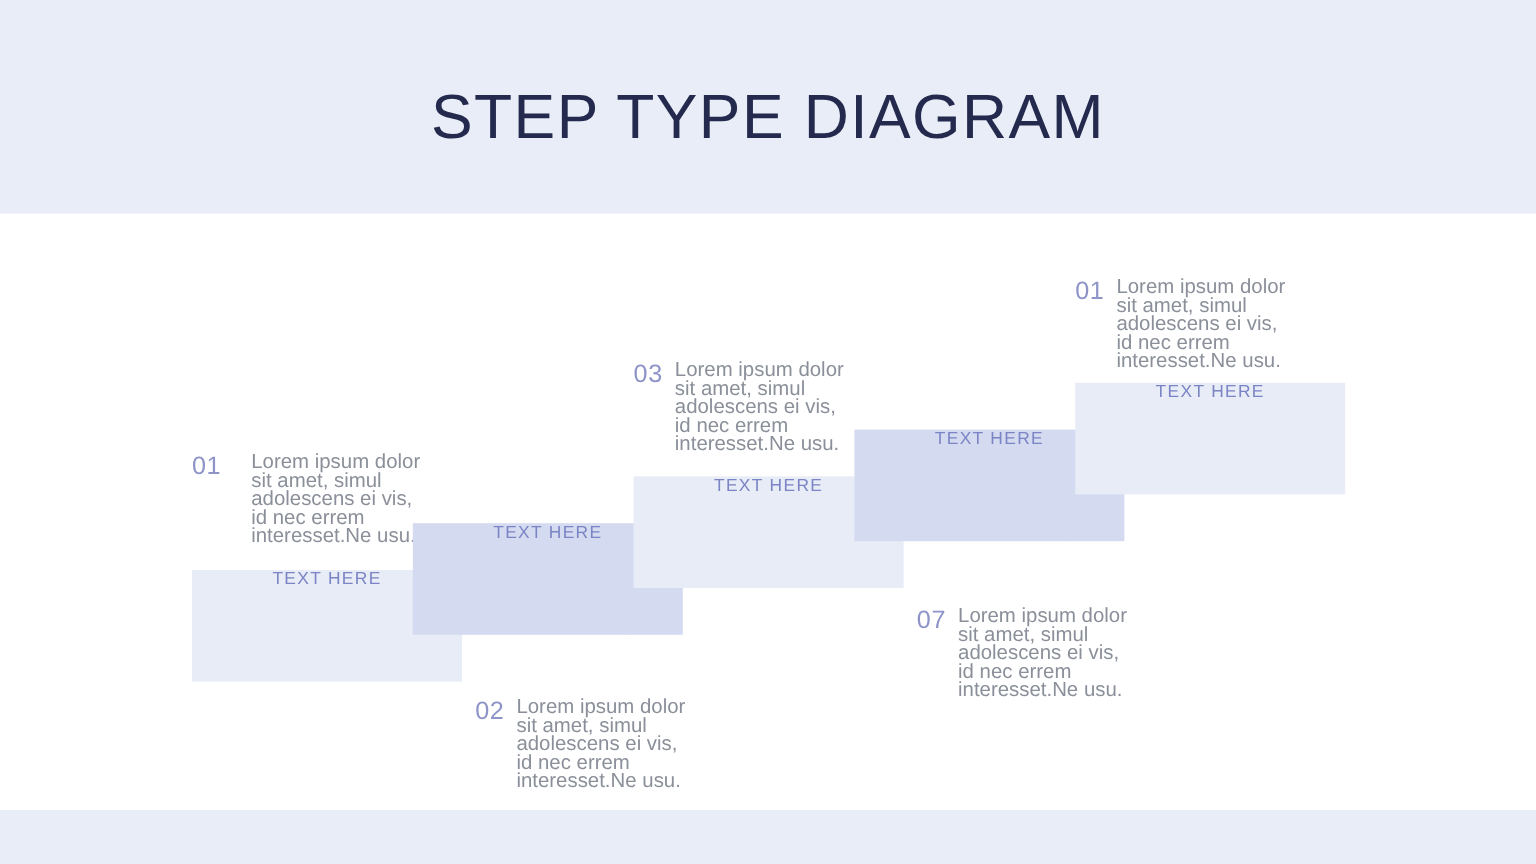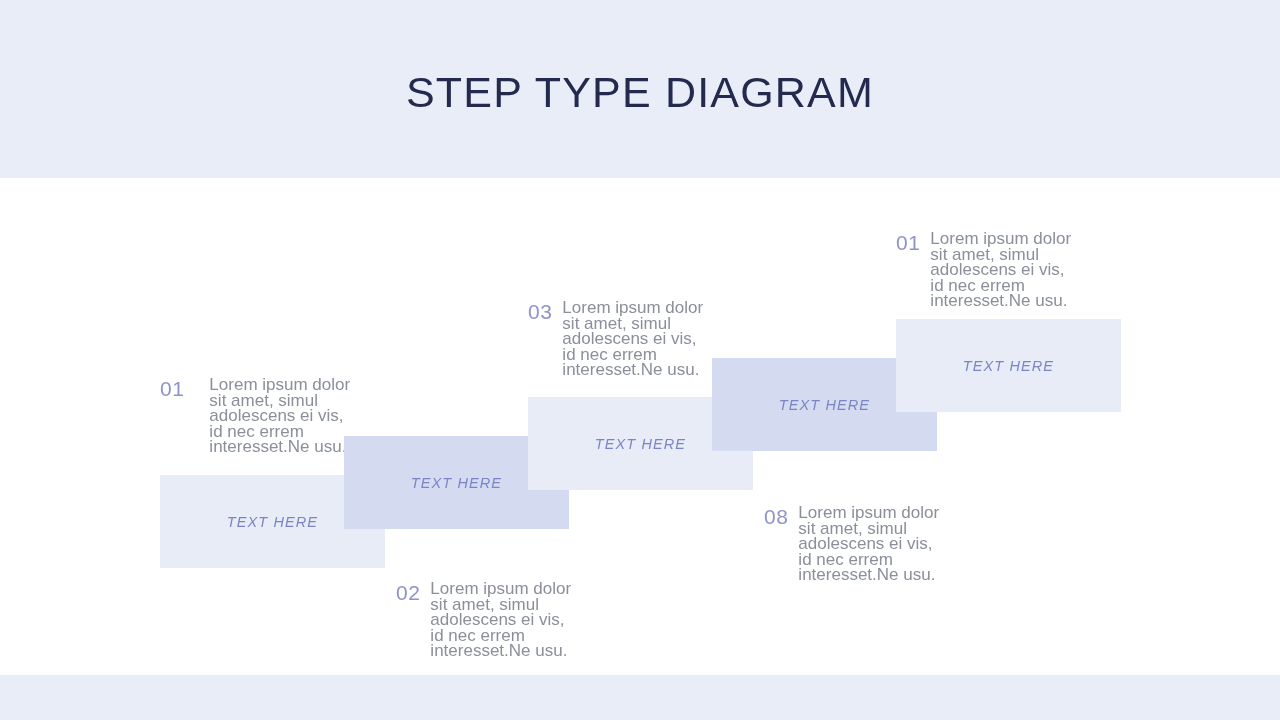--- a/index.html
+++ b/index.html
@@ -37,34 +37,33 @@
     height: 45px;
   }
 
   
   .title {
     position: absolute;
     left: 0;
     top: 68px;
     width: 1280px;
     text-align: center;
-    font-size: 43px;
+    font-size: 52px;
     letter-spacing: 1.2px;
     color: #242a4d;
     font-weight: 400;
     white-space: nowrap;
   }
 
   
   .step-box {
     position: absolute;
     display: flex;
-    align-items: center;
+    align-items: flex-start;
     justify-content: center;
-    font-style: italic;
   }
   .step-box .box-label {
     font-size: 14.5px;
     letter-spacing: 1.1px;
     color: #7b84c4;
     font-weight: 400;
     white-space: nowrap;
   }
   .box-light { background: #e8ecf7; }
   .box-dark  { background: #d4dbf0; }
@@ -138,21 +137,21 @@
   <div class="caption" style="left:528px; top:300px;">
     <span class="num">03</span>
     <span class="desc">Lorem ipsum dolor sit amet, simul adolescens ei vis, id nec errem interesset.Ne usu.</span>
   </div>
 
   <div class="fold fold-right" style="left:890px; top:404px;"></div>
   <div class="step-box box-dark" style="left:712px; top:358px; width:225px; height:93px;">
     <span class="box-label">TEXT HERE</span>
   </div>
   <div class="caption" style="left:764px; top:505px;">
-    <span class="num">08</span>
+    <span class="num">07</span>
     <span class="desc">Lorem ipsum dolor sit amet, simul adolescens ei vis, id nec errem interesset.Ne usu.</span>
   </div>
 
   <div class="step-box box-light" style="left:896px; top:319px; width:225px; height:93px;">
     <span class="box-label">TEXT HERE</span>
   </div>
   <div class="caption" style="left:896px; top:231px;">
     <span class="num">01</span>
     <span class="desc">Lorem ipsum dolor sit amet, simul adolescens ei vis, id nec errem interesset.Ne usu.</span>
   </div>

